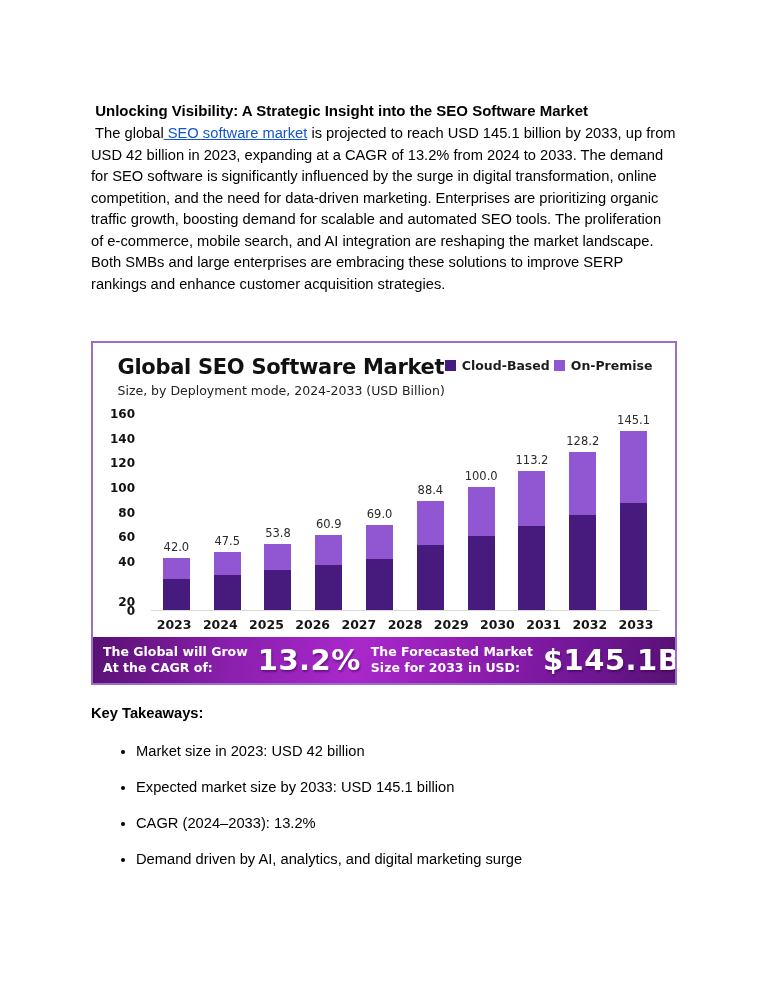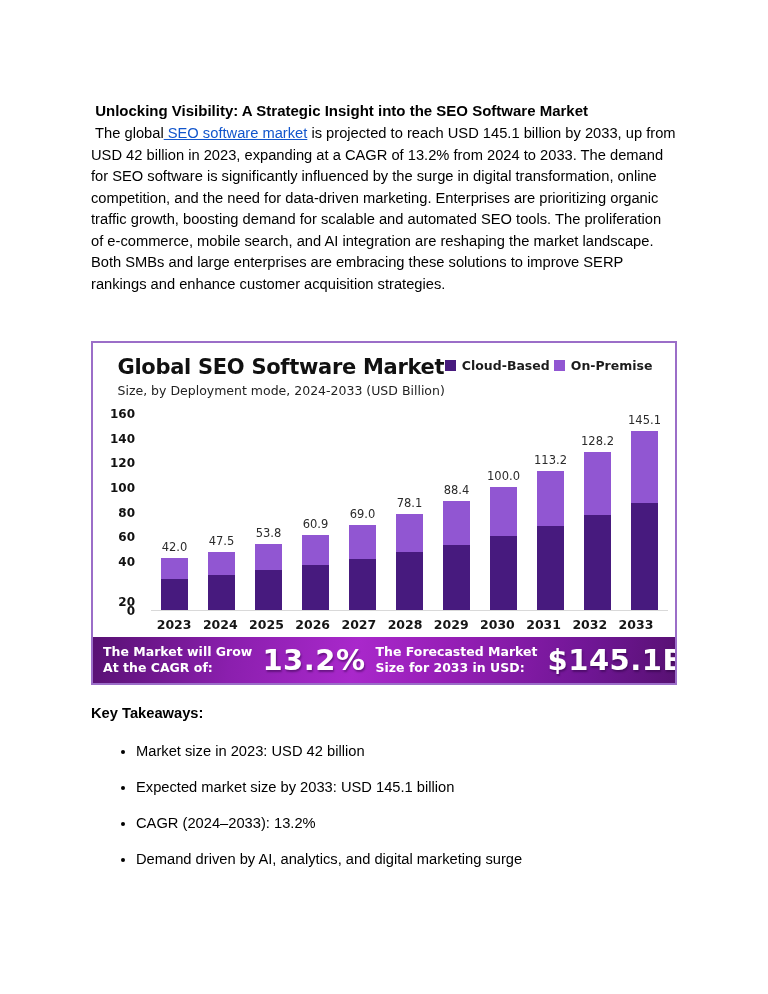--- a/index.html
+++ b/index.html
@@ -162,27 +162,20 @@
             <div class="bar-stack">
               <div class="seg" style="height: 30.0425px; background: rgb(145, 86, 210);"></div>
               <div class="seg" style="height: 44.9406px; background: rgb(71, 26, 126);"></div>
             </div>
           </div>
           <div class="bar-cell">
             <div class="bar-value">69.0</div>
             <div class="bar-stack">
               <div class="seg" style="height: 33.9825px; background: rgb(145, 86, 210);"></div>
               <div class="seg" style="height: 50.9737px; background: rgb(71, 26, 126);"></div>
-            </div>
-          </div>
-          <div class="bar-cell">
-            <div class="bar-value">78.1</div>
-            <div class="bar-stack">
-              <div class="seg" style="height: 38.415px; background: rgb(145, 86, 210);"></div>
-              <div class="seg" style="height: 57.7456px; background: rgb(71, 26, 126);"></div>
             </div>
           </div>
           <div class="bar-cell">
             <div class="bar-value">88.4</div>
             <div class="bar-stack">
               <div class="seg" style="height: 43.5862px; background: rgb(145, 86, 210);"></div>
               <div class="seg" style="height: 65.2562px; background: rgb(71, 26, 126);"></div>
             </div>
           </div>
           <div class="bar-cell">
@@ -224,21 +217,21 @@
         <div class="x-label">2028</div>
         <div class="x-label">2029</div>
         <div class="x-label">2030</div>
         <div class="x-label">2031</div>
         <div class="x-label">2032</div>
         <div class="x-label">2033</div>
       </div>
 
     <div class="banner">
       <div class="banner-label">
-        <div>The Market will Grow</div>
+        <div>The Global will Grow</div>
         <div>At the CAGR of:</div>
       </div>
       <div class="banner-big">13.2%</div>
       <div class="banner-label">
         <div>The Forecasted Market</div>
         <div>Size for 2033 in USD:</div>
       </div>
       <div class="banner-big">$145.1B</div>
 
     </div>

